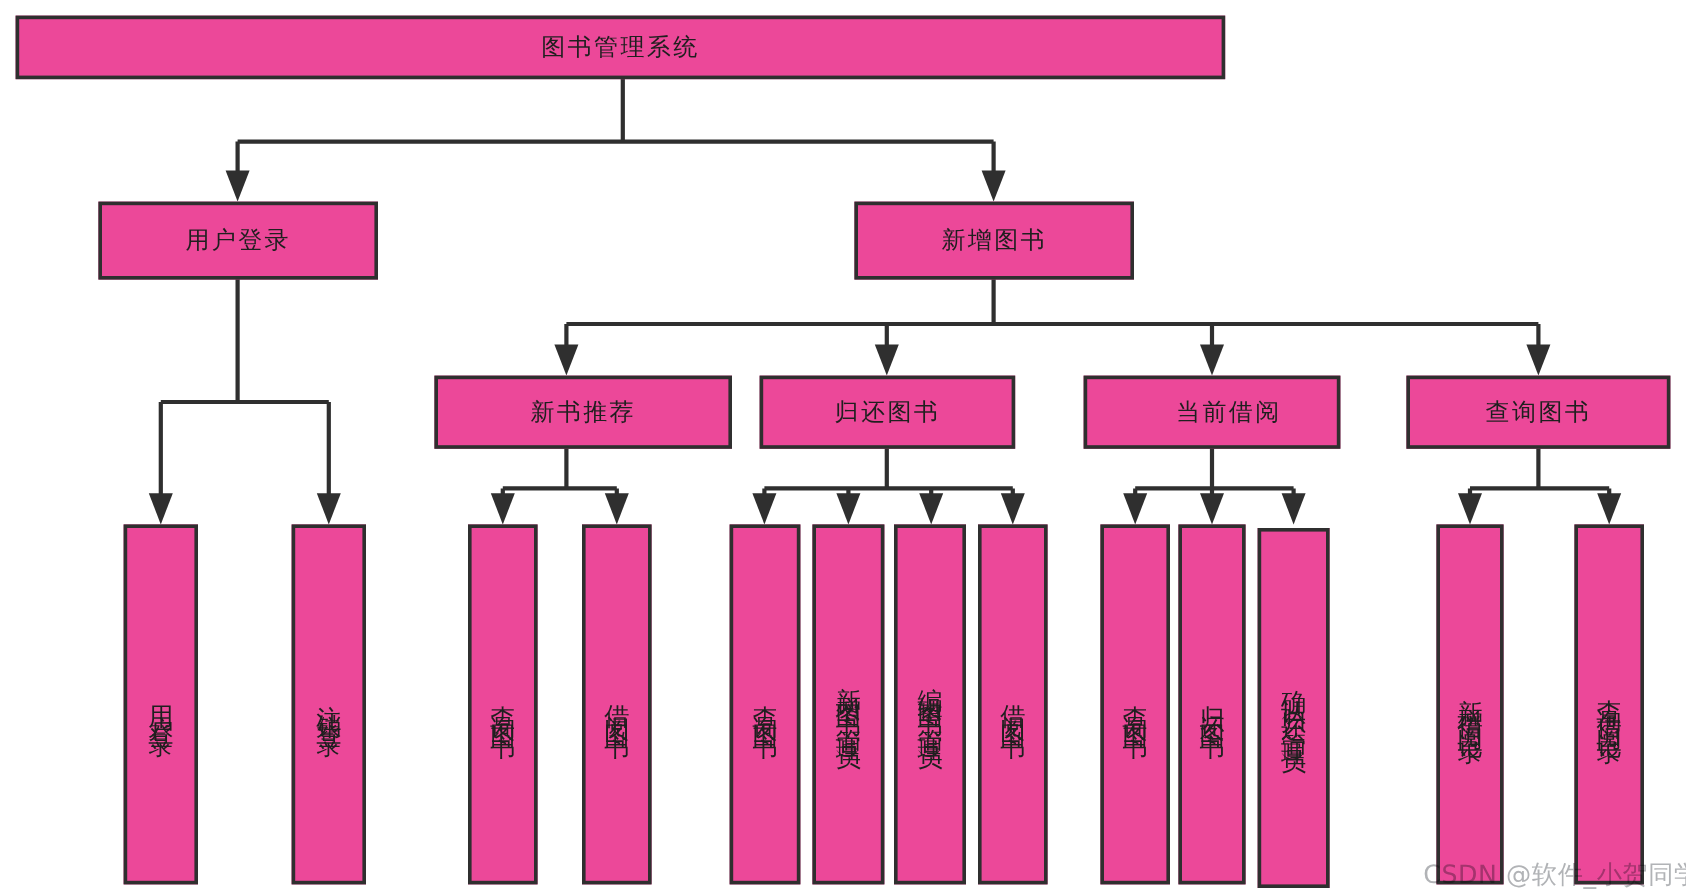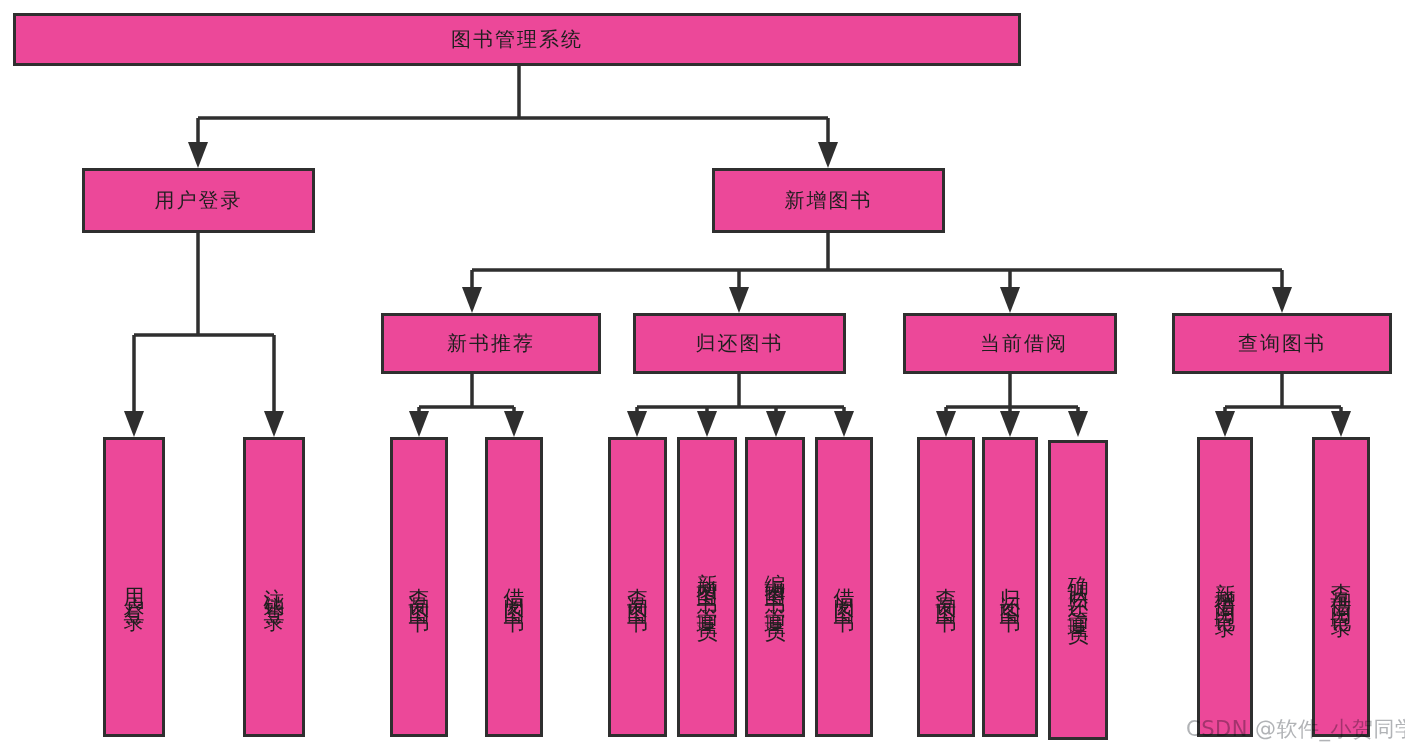--- a/index.html
+++ b/index.html
@@ -86,21 +86,21 @@
       <polygon points="1215,411 1235,411 1225,437"></polygon>
       <polygon points="1331,411 1351,411 1341,437"></polygon>
     </g>
   </svg>
 
   <div class="box" style="left:13px; top:13px; width:1008px; height:53px;">图书管理系统</div>
 
   <div class="box" style="left:82px; top:168px; width:233px; height:65px;">用户登录</div>
   <div class="box" style="left:712px; top:168px; width:233px; height:65px;">新增图书</div>
 
-  <div class="box" style="left:362px; top:313px; width:220px; height:61px;margin-left:19px;">新书推荐</div>
+  <div class="box" style="left:362px; top:313px; width:248px; height:61px;">新书推荐</div>
   <div class="box" style="left:633px; top:313px; width:213px; height:61px;">归还图书</div>
   <div class="box" style="left:903px; top:313px; width:214px; height:61px;padding-left:28px;">当前借阅</div>
   <div class="box" style="left:1172px; top:313px; width:220px; height:61px;">查询图书</div>
 
   <div class="box v" style="left:103px; top:437px; width:62px; height:300px;">用户登录</div>
   <div class="box v" style="left:243px; top:437px; width:62px; height:300px;">注销登录</div>
 
   <div class="box v" style="left:390px; top:437px; width:58px; height:300px;">查询图书</div>
   <div class="box v" style="left:485px; top:437px; width:58px; height:300px;">借阅图书</div>
 

